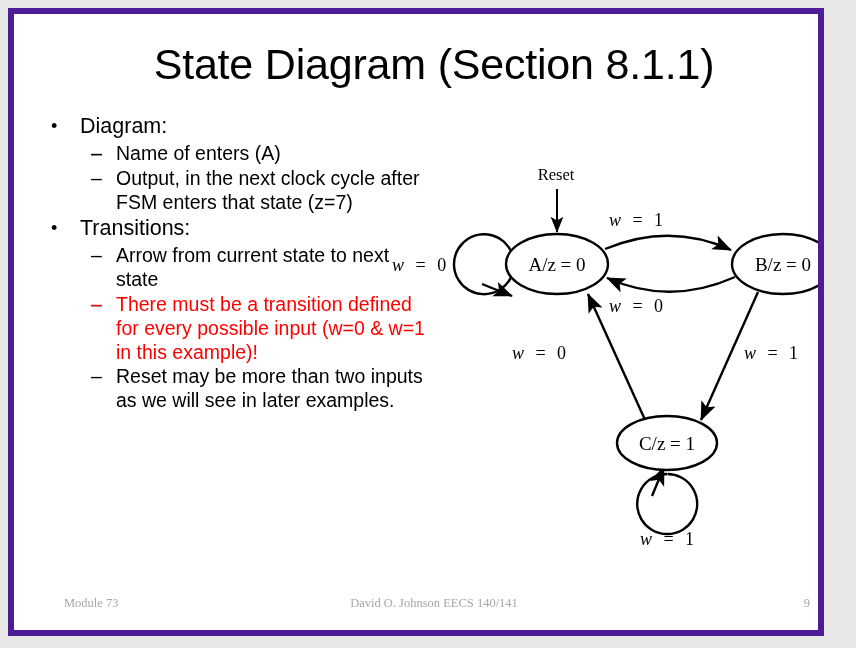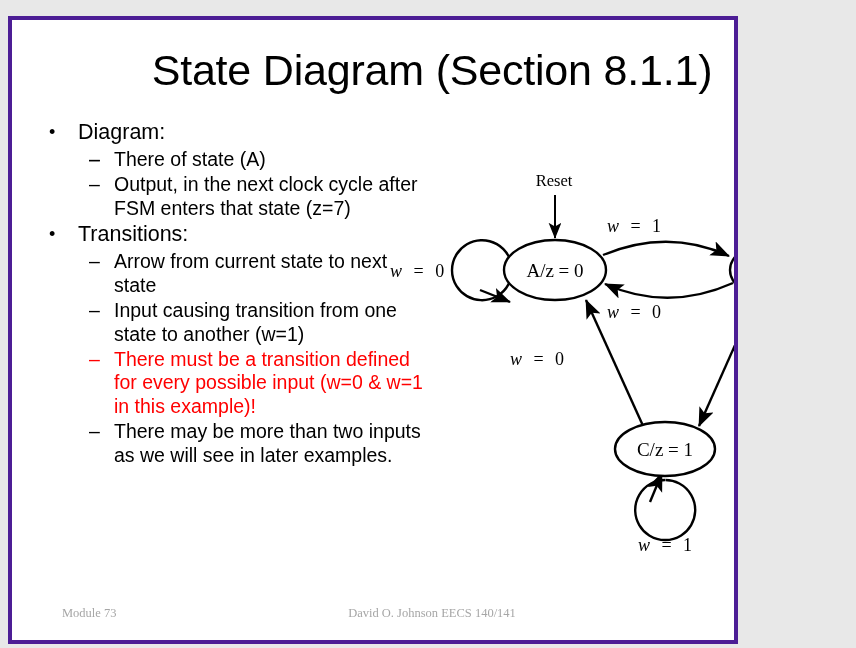--- a/index.html
+++ b/index.html
@@ -10,27 +10,26 @@
     width: 856px;
     height: 648px;
     background: #e8e8e8;
     font-family: "Liberation Sans", sans-serif;
     overflow: hidden;
   }
   #slide {
     position: absolute;
     left: 8px;
     top: 8px;
-    width: 730px;
+    width: 816px;
     height: 628px;
     background: #ffffff;
-    border: 4px solid #4c1d95;
+    border: 6px solid #4c1d95;
     box-sizing: border-box;
     overflow: hidden;
-    margin-top: 8px;
   }
   #slide-title {
     position: absolute;
     left: 0;
     top: 26px;
     width: 840px;
     text-align: center;
     font-size: 43px;
     font-weight: 400;
     color: #000000;
@@ -136,51 +135,50 @@
       <span class="marker">•</span>
       <span>Diagram:</span>
     </div>
 
     <div class="lv2">
       <span class="marker">–</span>
     </div>
 
     <div class="lv2">
       <span class="marker">–</span>
-      <span>There of state (A)</span>
+      <span>Name of enters (A)</span>
     </div>
 
     <div class="lv2">
       <span class="marker">–</span>
       <span>Output, in the next clock cycle after FSM enters that state (z=7)</span>
     </div>
 
     <div class="lv1">
       <span class="marker">•</span>
       <span>Transitions:</span>
     </div>
 
     <div class="lv2">
       <span class="marker">–</span>
       <span>Arrow from current state to next state</span>
     </div>
 
     <div class="lv2">
       <span class="marker">–</span>
-      <span>Input causing transition from one state to another (w=1)</span>
     </div>
 
     <div class="lv2 red">
       <span class="marker">–</span>
       <span>There must be a transition defined for every possible input (w=0 &amp; w=1 in this example)!</span>
     </div>
 
     <div class="lv2">
       <span class="marker">–</span>
-      <span>There may be more than two inputs as we will see in later examples.</span>
+      <span>Reset may be more than two inputs as we will see in later examples.</span>
     </div>
 
   </div>
 
   <div id="diagram">
     <svg width="480" height="430" viewBox="0 0 480 430" xmlns="http://www.w3.org/2000/svg">
       <defs>
         <marker id="ah" markerWidth="9" markerHeight="9" refX="7.6" refY="3.2" orient="auto" markerUnits="strokeWidth">
           <path d="M0,0 L8,3.2 L0,6.4 L1.8,3.2 z" fill="#000000"></path>
         </marker>

